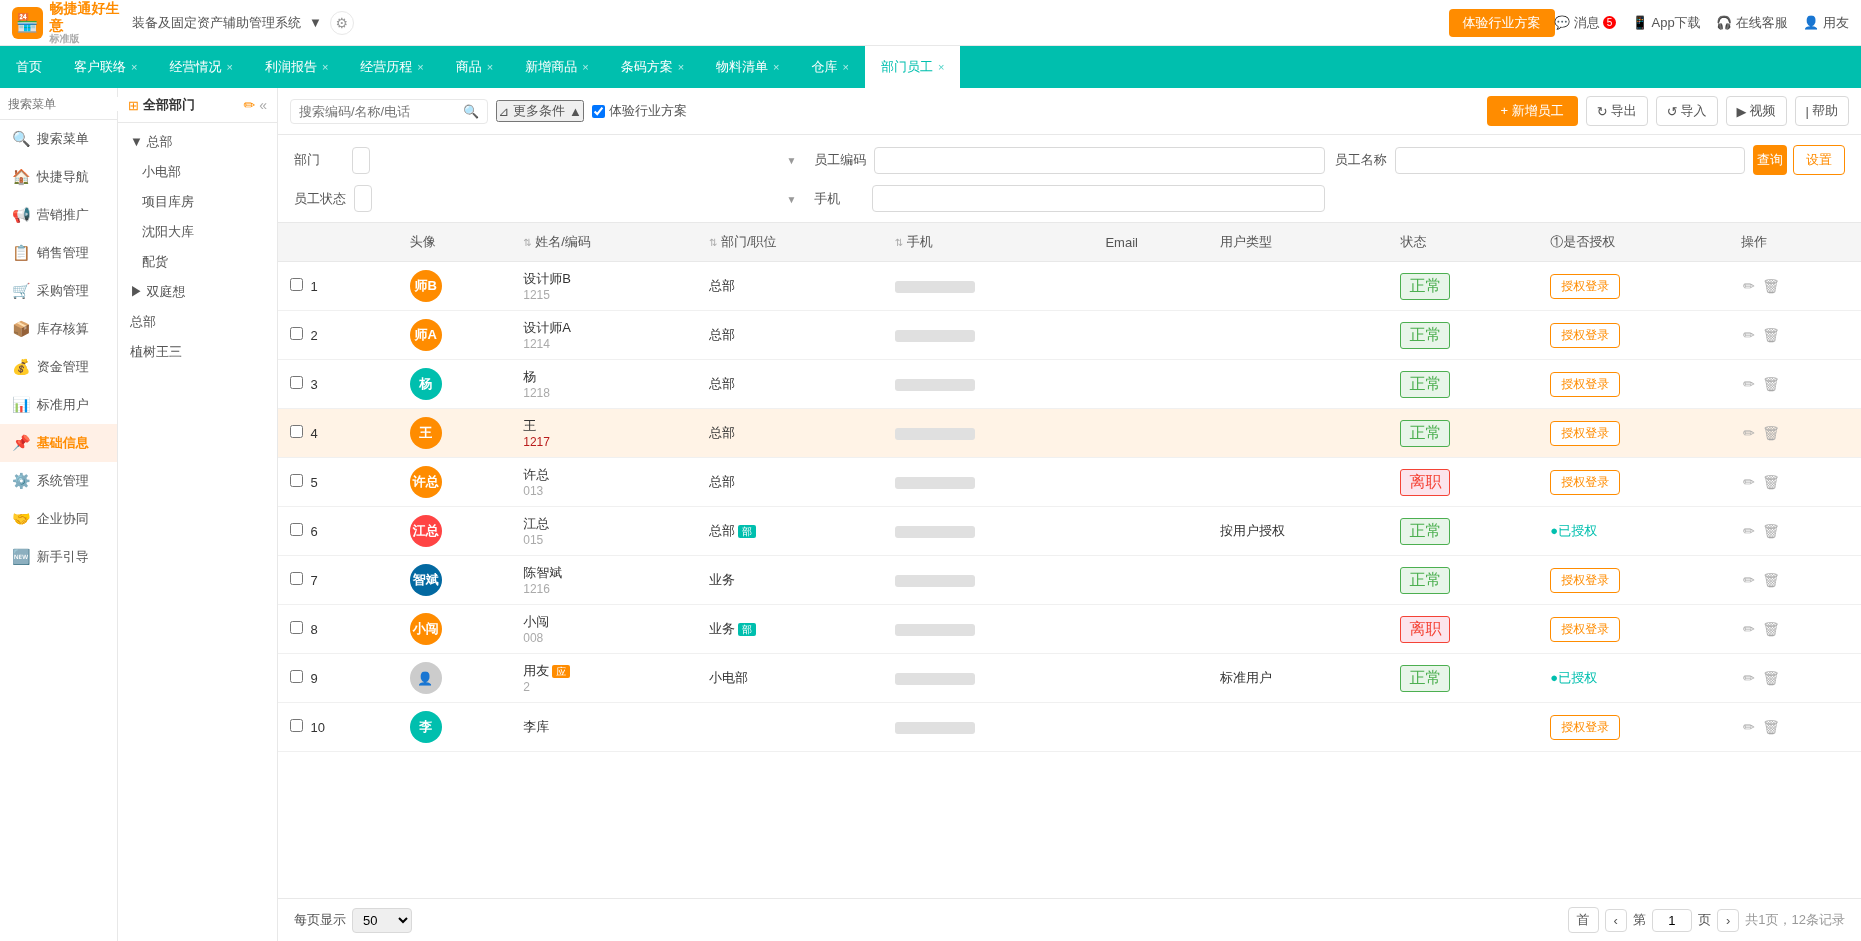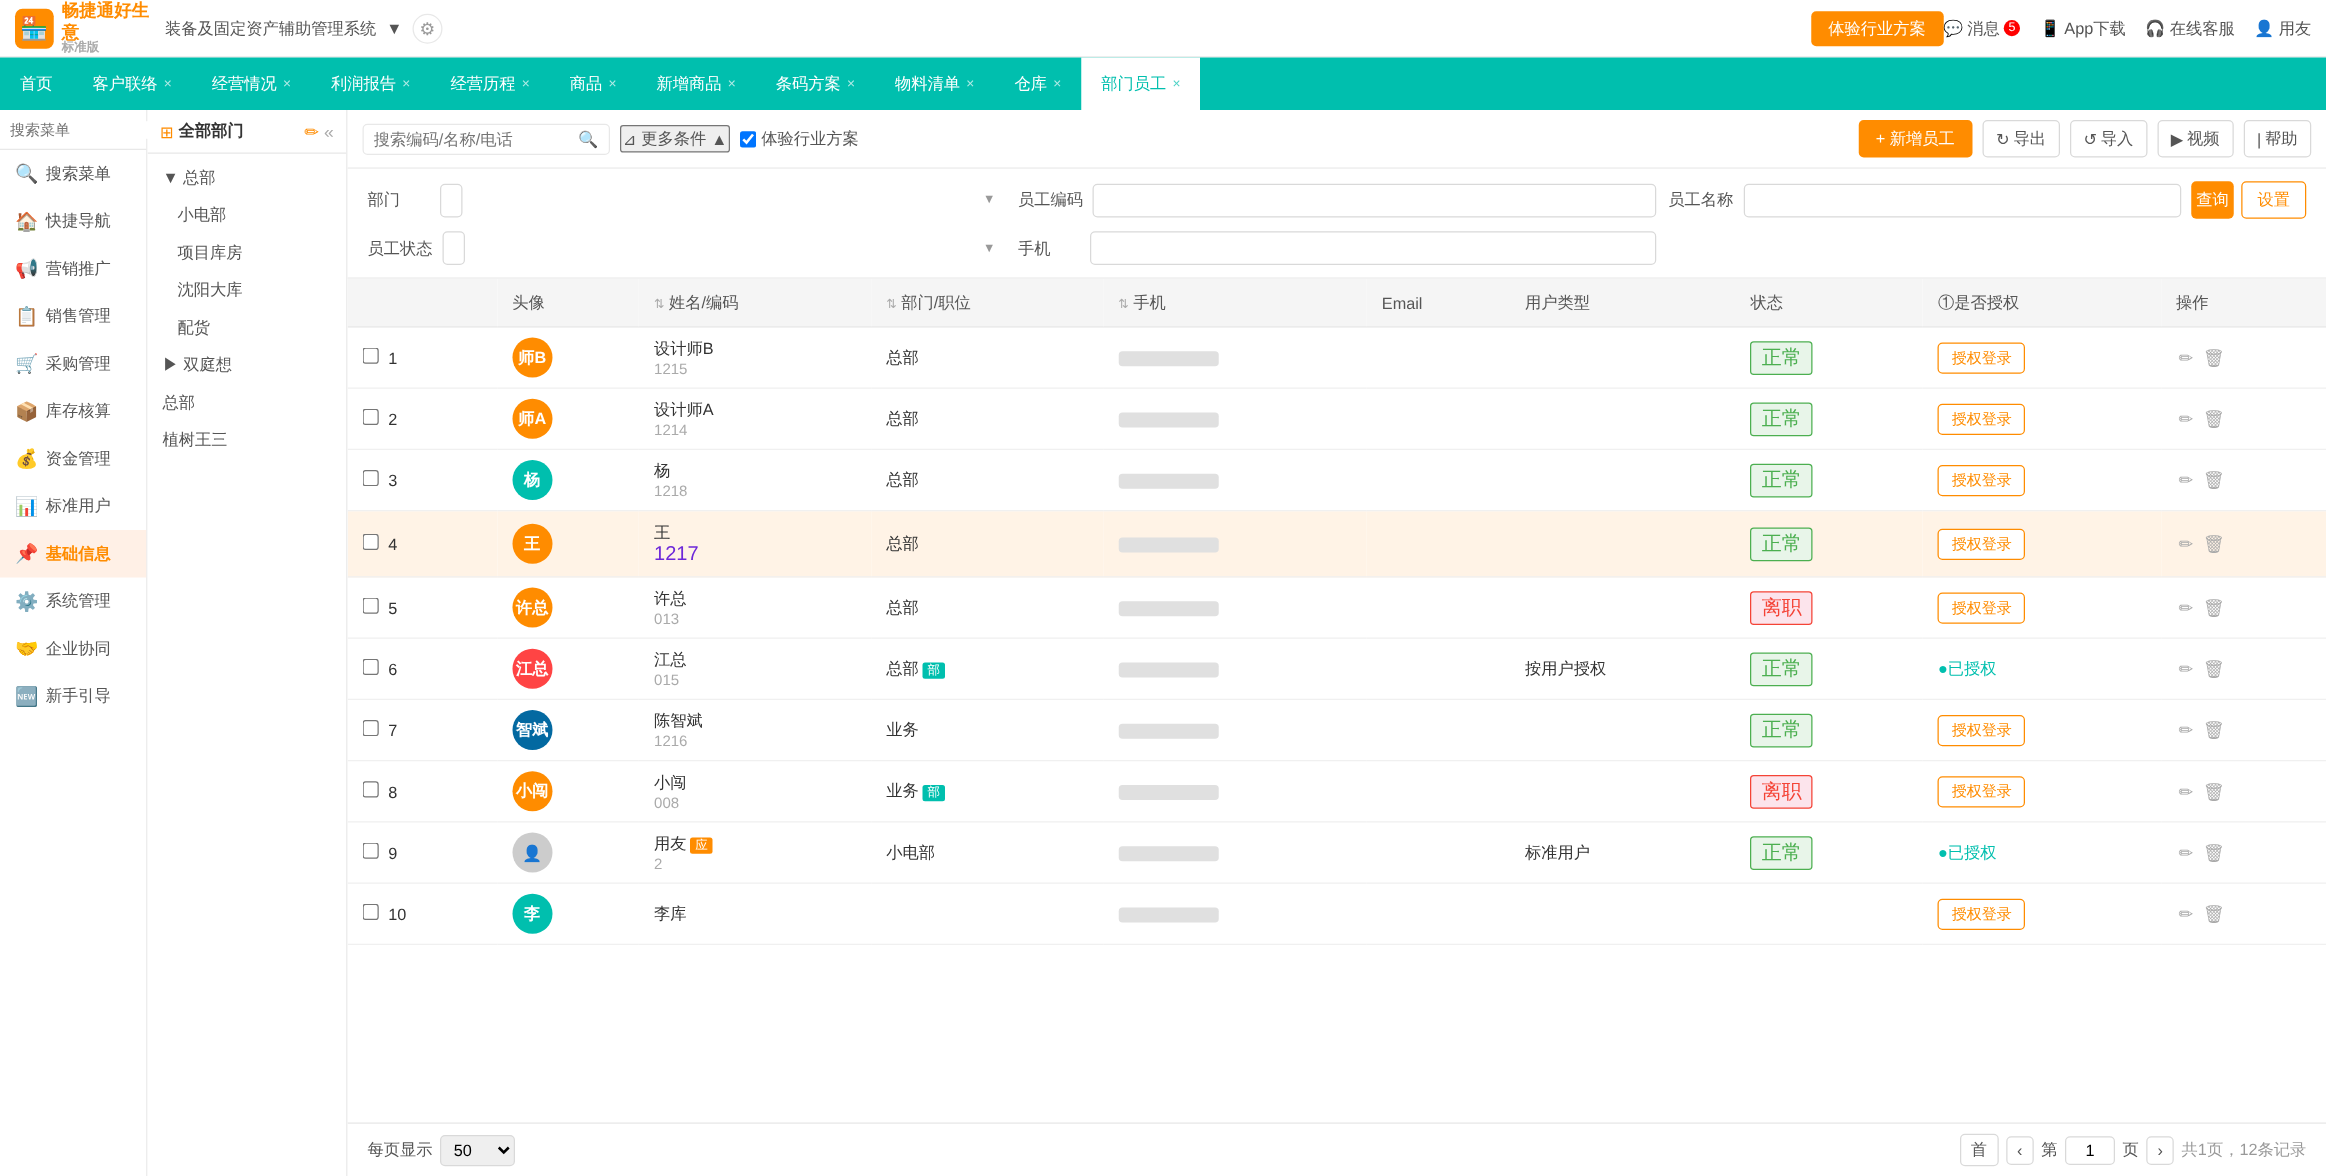--- a/index.html
+++ b/index.html
@@ -363,21 +363,21 @@
               <td><button class="op-btn">✏</button>
                   <button class="op-btn">🗑</button></td>
             </tr>
             <tr class="highlighted">
               <td><input type="checkbox" style="margin-right: 4px;"> 4</td>
               <td>
                 <div class="avatar" style="background:#ff8c00;">王</div>
               </td>
               <td>
                 <div>王</div>
-                  <div style="color:#6d28d9;font-size:16px;">1217</div>
+                  <div style="color:#b91c1c;font-size:12px;">1217</div>
               </td>
               <td>总部</td>
               <td><span class="mask-text"></span></td>
               <td></td>
               <td></td>
               <td><span class="status-badge status-normal">正常</span></td>
               <td><button class="btn-auth">授权登录</button></td>
               <td><button class="op-btn">✏</button>
                   <button class="op-btn">🗑</button></td>
             </tr>

